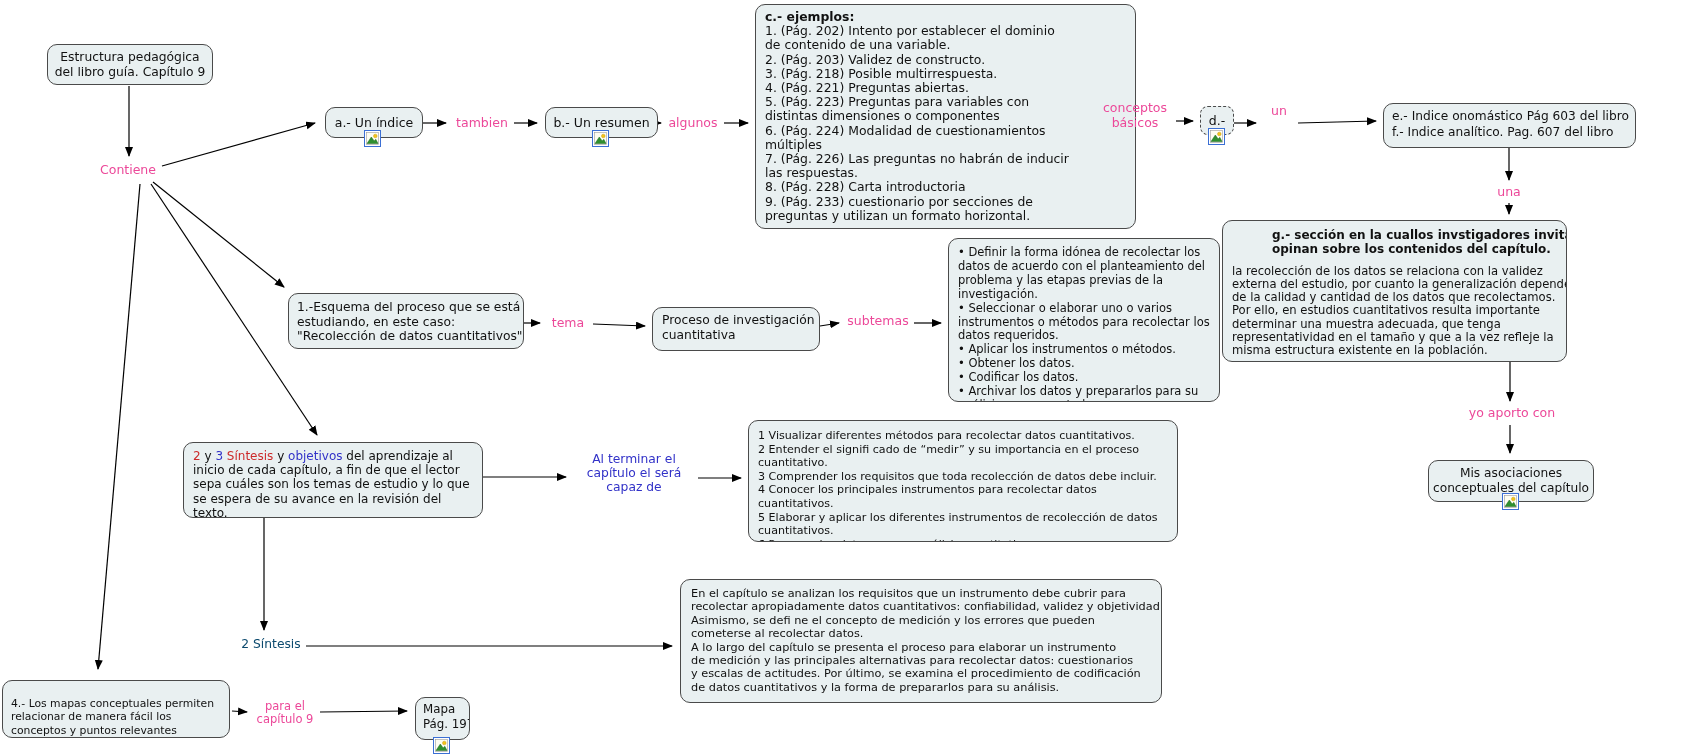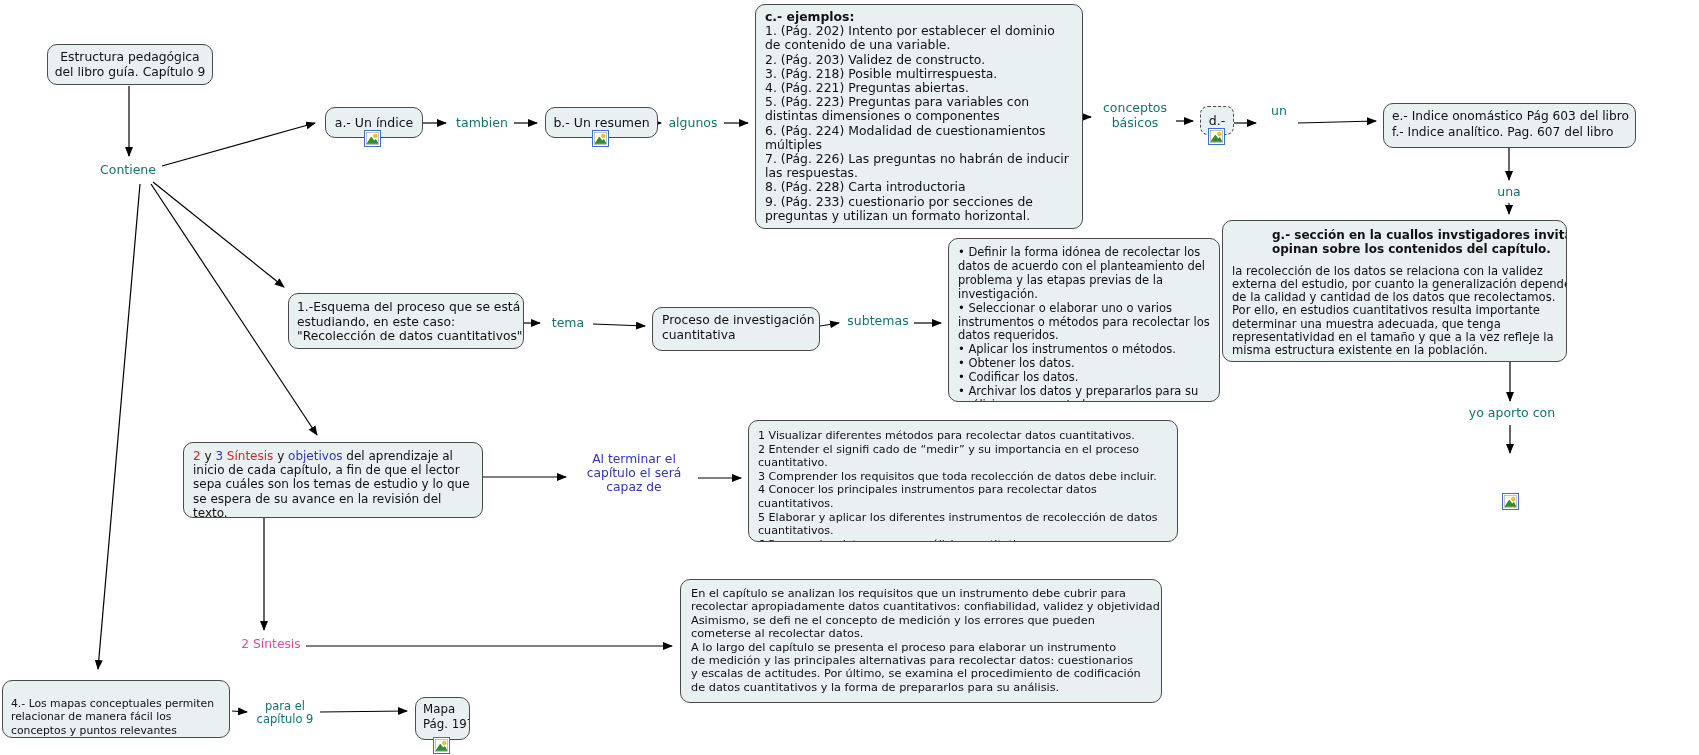--- a/index.html
+++ b/index.html
@@ -4,21 +4,21 @@
 <style>
   html,body{margin:0;padding:0;background:#fff;}
   #canvas{position:relative;width:1699px;height:755px;background:#ffffff;
           font-family:"DejaVu Sans","Liberation Sans",sans-serif;color:#111;overflow:hidden;}
   .wires{position:absolute;left:0;top:0;width:1699px;height:755px;}
   .node{position:absolute;box-sizing:border-box;background:#e9f0f1;border:1.2px solid #4a4a4a;
         border-radius:10px;color:#111;overflow:hidden;}
   .flexc{display:flex;align-items:center;justify-content:center;text-align:center;}
   .pre{white-space:pre;}
   .pre-line{white-space:pre-line;}
-  .lbl{position:absolute;text-align:center;white-space:pre;line-height:1.16;color:#0f766e;}
+  .lbl{position:absolute;text-align:center;white-space:pre;line-height:1.16;color:#ec4899;}
   .icon{position:absolute;width:17px;height:17px;z-index:3;}
   .bold{font-weight:bold;}
   .node, .lbl{z-index:2;}
 </style>
 </head>
 <body>
 
 <div id="canvas">
 
   <svg class="wires" viewBox="0 0 1699 755" xmlns="http://www.w3.org/2000/svg">
@@ -64,21 +64,21 @@
   <div class="lbl" style="left:93px;top:163px;width:70px;font-size:12.5px;">Contiene</div>
 
   <div class="node flexc pre" style="left:325px;top:107px;width:98px;height:31px;font-size:12.5px;">a.- Un índice</div>
 
   <div class="lbl" style="left:452px;top:116px;width:60px;font-size:12.5px;">tambien</div>
 
   <div class="node flexc pre" style="left:545px;top:107px;width:113px;height:31px;font-size:12.5px;">b.- Un resumen</div>
 
   <div class="lbl" style="left:664px;top:116px;width:58px;font-size:12.5px;">algunos</div>
 
-  <div class="node" style="left:755px;top:4px;width:328px;height:225px;padding:5px 9px;font-size:12.4px;line-height:14.2px;">
+  <div class="node" style="left:755px;top:4px;width:381px;height:225px;padding:5px 9px;font-size:12.4px;line-height:14.2px;">
     <div class="bold pre">c.- ejemplos:</div>
     <div class="pre">1. (Pág. 202) Intento por establecer el dominio
 de contenido de una variable.
 2. (Pág. 203) Validez de constructo.
 3. (Pág. 218) Posible multirrespuesta.
 4. (Pág. 221) Preguntas abiertas.
 5. (Pág. 223) Preguntas para variables con
 distintas dimensiones o componentes
 6. (Pág. 224) Modalidad de cuestionamientos
 múltiples
@@ -108,20 +108,22 @@
 externa del estudio, por cuanto la generalización depende
 de la calidad y cantidad de los datos que recolectamos.
 Por ello, en estudios cuantitativos resulta importante
 determinar una muestra adecuada, que tenga
 representatividad en el tamaño y que a la vez refleje la
 misma estructura existente en la población.</div>
   </div>
 
   <div class="lbl" style="left:1464px;top:406px;width:96px;font-size:12.5px;">yo aporto con</div>
 
+  <div class="node flexc pre" style="left:1428px;top:460px;width:166px;height:42px;font-size:12.2px;line-height:14.8px;">Mis asociaciones
+conceptuales del capítulo</div>
 
   <div class="node pre" style="left:288px;top:293px;width:236px;height:56px;padding:6px 8px;font-size:12.3px;line-height:14.6px;">1.-Esquema del proceso que se está
 estudiando, en este caso:
 "Recolección de datos cuantitativos"</div>
 
   <div class="lbl" style="left:545px;top:316px;width:46px;font-size:12.5px;">tema</div>
 
   <div class="node pre" style="left:652px;top:307px;width:168px;height:44px;padding:5px 9px;font-size:12.3px;line-height:15px;">Proceso de investigación
 cuantitativa</div>
 
@@ -140,21 +142,21 @@
 capítulo el será
 capaz de</div>
 
   <div class="node pre-line" style="left:748px;top:420px;width:430px;height:122px;padding:8px 9px;font-size:11.1px;line-height:13.6px;">1 Visualizar diferentes métodos para recolectar datos cuantitativos.
 2 Entender el signifi cado de “medir” y su importancia en el proceso cuantitativo.
 3 Comprender los requisitos que toda recolección de datos debe incluir.
 4 Conocer los principales instrumentos para recolectar datos cuantitativos.
 5 Elaborar y aplicar los diferentes instrumentos de recolección de datos cuantitativos.
 6 Preparar los datos para su análisis cuantitativo.</div>
 
-  <div class="lbl" style="left: 238px; top: 637px; width: 66px; font-size: 12.3px; color: #ec4899;">2 Síntesis</div>
+  <div class="lbl" style="left: 238px; top: 637px; width: 66px; font-size: 12.3px; color: #0c4a6e;">2 Síntesis</div>
 
   <div class="node pre" style="left:680px;top:535px;width:482px;height:124px;padding:7px 10px;font-size:11.3px;line-height:13.4px;margin-top:44px;">En el capítulo se analizan los requisitos que un instrumento debe cubrir para
 recolectar apropiadamente datos cuantitativos: confiabilidad, validez y objetividad.
 Asimismo, se defi ne el concepto de medición y los errores que pueden
 cometerse al recolectar datos.
 A lo largo del capítulo se presenta el proceso para elaborar un instrumento
 de medición y las principales alternativas para recolectar datos: cuestionarios
 y escalas de actitudes. Por último, se examina el procedimiento de codificación
 de datos cuantitativos y la forma de prepararlos para su análisis.</div>
 

